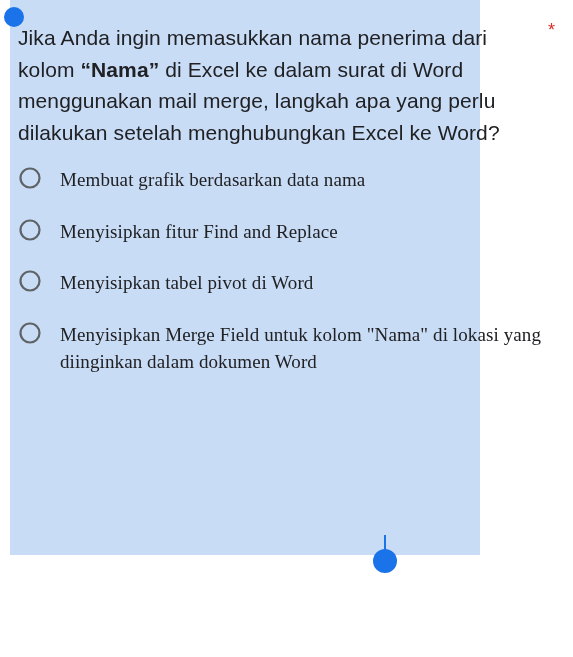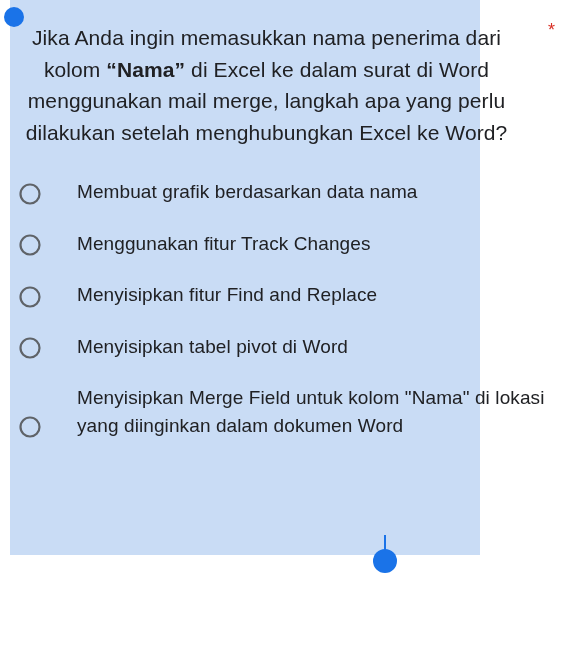--- a/index.html
+++ b/index.html
@@ -26,45 +26,45 @@
     }
     .content {
       position: relative;
       z-index: 1;
       padding: 22px 18px 18px 18px;
     }
     .question-text {
       font-size: 21px;
       line-height: 1.5;
       color: #202124;
-      margin-bottom: 30px;
+      margin-bottom: 18px;
       padding-right: 40px;
       letter-spacing: 0.1px;
-      text-align: center;
     }
     .question-text .bold {
       font-weight: 700;
     }
     .required-asterisk {
       position: absolute;
       top: 20px;
       right: 18px;
       color: #d93025;
       font-size: 18px;
     }
     .options {
       display: flex;
       flex-direction: column;
       gap: 24px;
     }
     .option-row {
       display: flex;
-      align-items: flex-end;
-      gap: 35px;
+      align-items: flex-start;
+      gap: 18px;
       cursor: pointer;
+      font-family: Liberation Serif, serif;
     }
     .radio-icon {
       width: 24px;
       height: 24px;
       flex-shrink: 0;
     }
     .radio-icon svg {
       display: block;
     }
     .option-label {
@@ -121,28 +121,20 @@
 
     <label class="option-row">
       <span class="radio-icon">
         <svg width="24" height="24" viewBox="0 0 24 24">
             <circle cx="12" cy="12" r="9.5" fill="none" stroke="#5f6368" stroke-width="2.2"></circle>
           </svg>
       </span>
       <span class="option-label">Membuat grafik berdasarkan data nama</span>
     </label>
 
-    <label class="option-row">
-      <span class="radio-icon">
-        <svg width="24" height="24" viewBox="0 0 24 24">
-            <circle cx="12" cy="12" r="9.5" fill="none" stroke="#5f6368" stroke-width="2.2"></circle>
-          </svg>
-      </span>
-      <span class="option-label">Menggunakan fitur Track Changes</span>
-    </label>
 
     <label class="option-row">
       <span class="radio-icon">
         <svg width="24" height="24" viewBox="0 0 24 24">
             <circle cx="12" cy="12" r="9.5" fill="none" stroke="#5f6368" stroke-width="2.2"></circle>
           </svg>
       </span>
       <span class="option-label">Menyisipkan fitur Find and Replace</span>
     </label>
 

